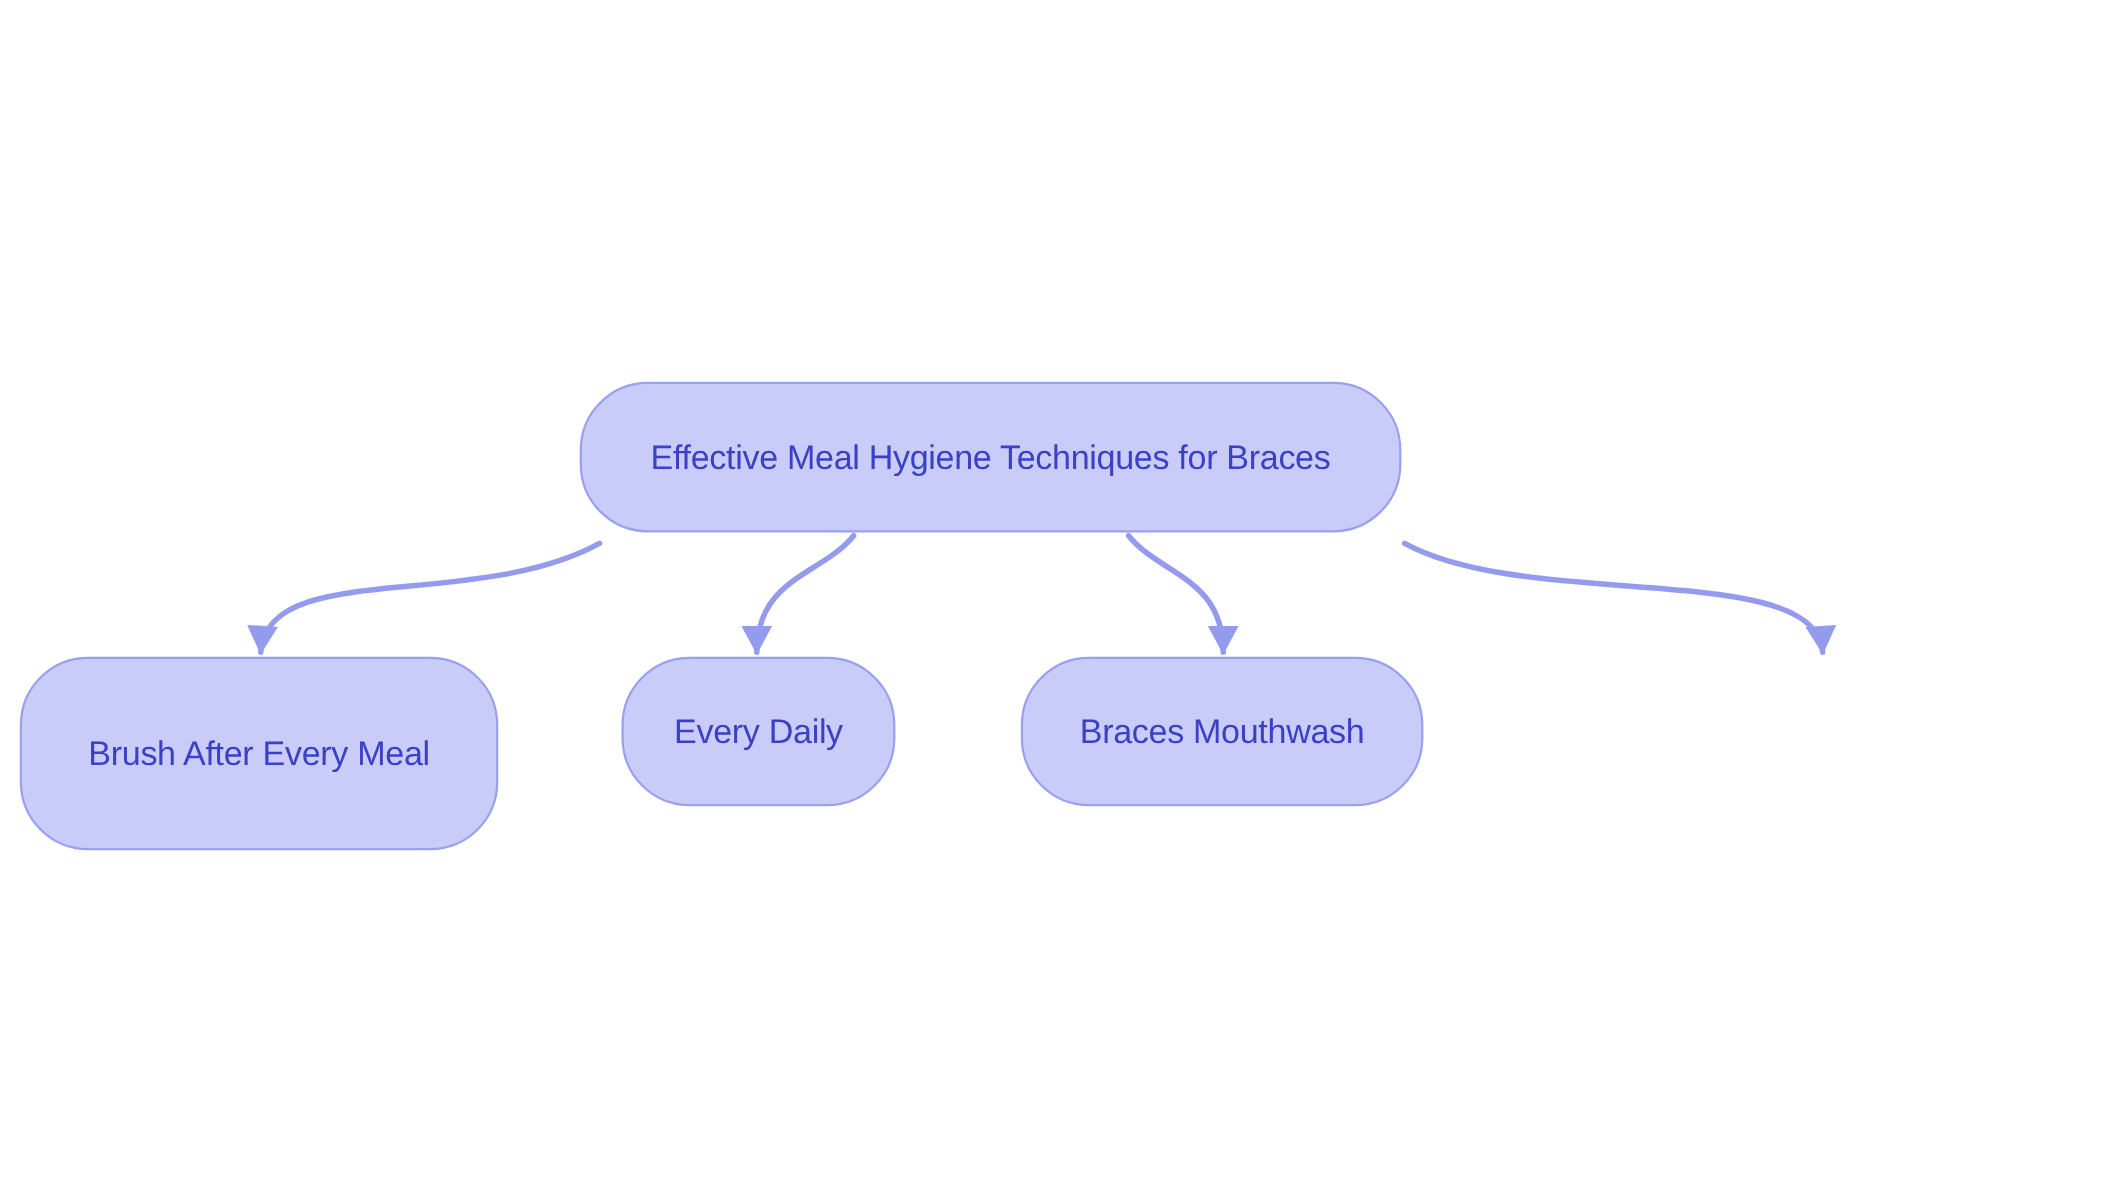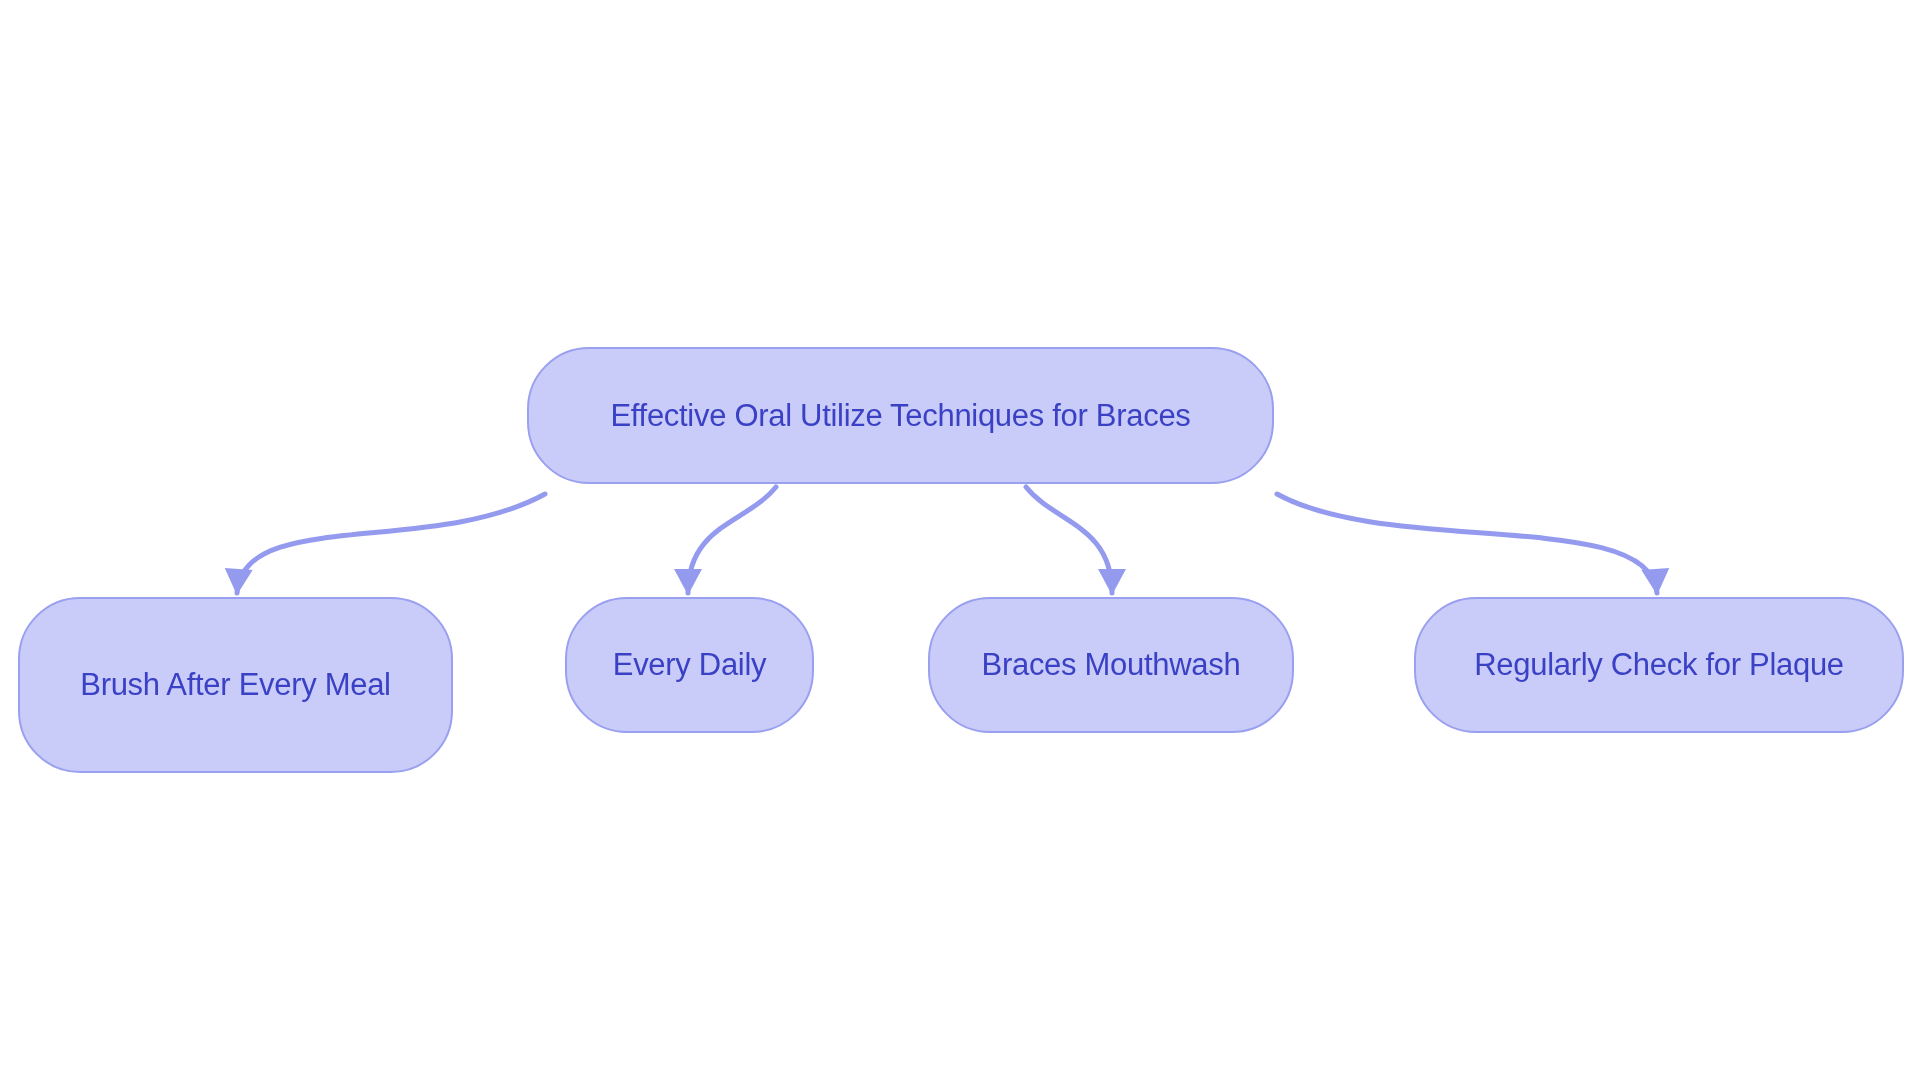--- a/index.html
+++ b/index.html
@@ -61,32 +61,29 @@
         <path d="M6,6 L32,20 L6,34 Z" fill="#949bef"></path>
       </marker>
     </defs>
     <path class="edge" d="M 545 494 C 432 556, 243 508, 237 593" marker-end="url(#arrowhead)"></path>
     <path class="edge" d="M 776 487 C 747 523, 688 525, 688 593" marker-end="url(#arrowhead)"></path>
     <path class="edge" d="M 1026 487 C 1055 523, 1112 525, 1112 593" marker-end="url(#arrowhead)"></path>
     <path class="edge" d="M 1277 494 C 1390 556, 1651 508, 1657 593" marker-end="url(#arrowhead)"></path>
   </svg>
 
   <div class="node node-root">
-    <span>Effective Oral Utilize Techniques for Braces</span>
+    <span>Effective Meal Hygiene Techniques for Braces</span>
   </div>
 
   <div class="node node-brush">
     <span>Brush After Every Meal</span>
   </div>
 
   <div class="node node-floss">
     <span>Every Daily</span>
   </div>
 
   <div class="node node-mouthwash">
     <span>Braces Mouthwash</span>
   </div>
 
-  <div class="node node-plaque">
-    <span>Regularly Check for Plaque</span>
-  </div>
 
 </div>
 
 </body></html>

